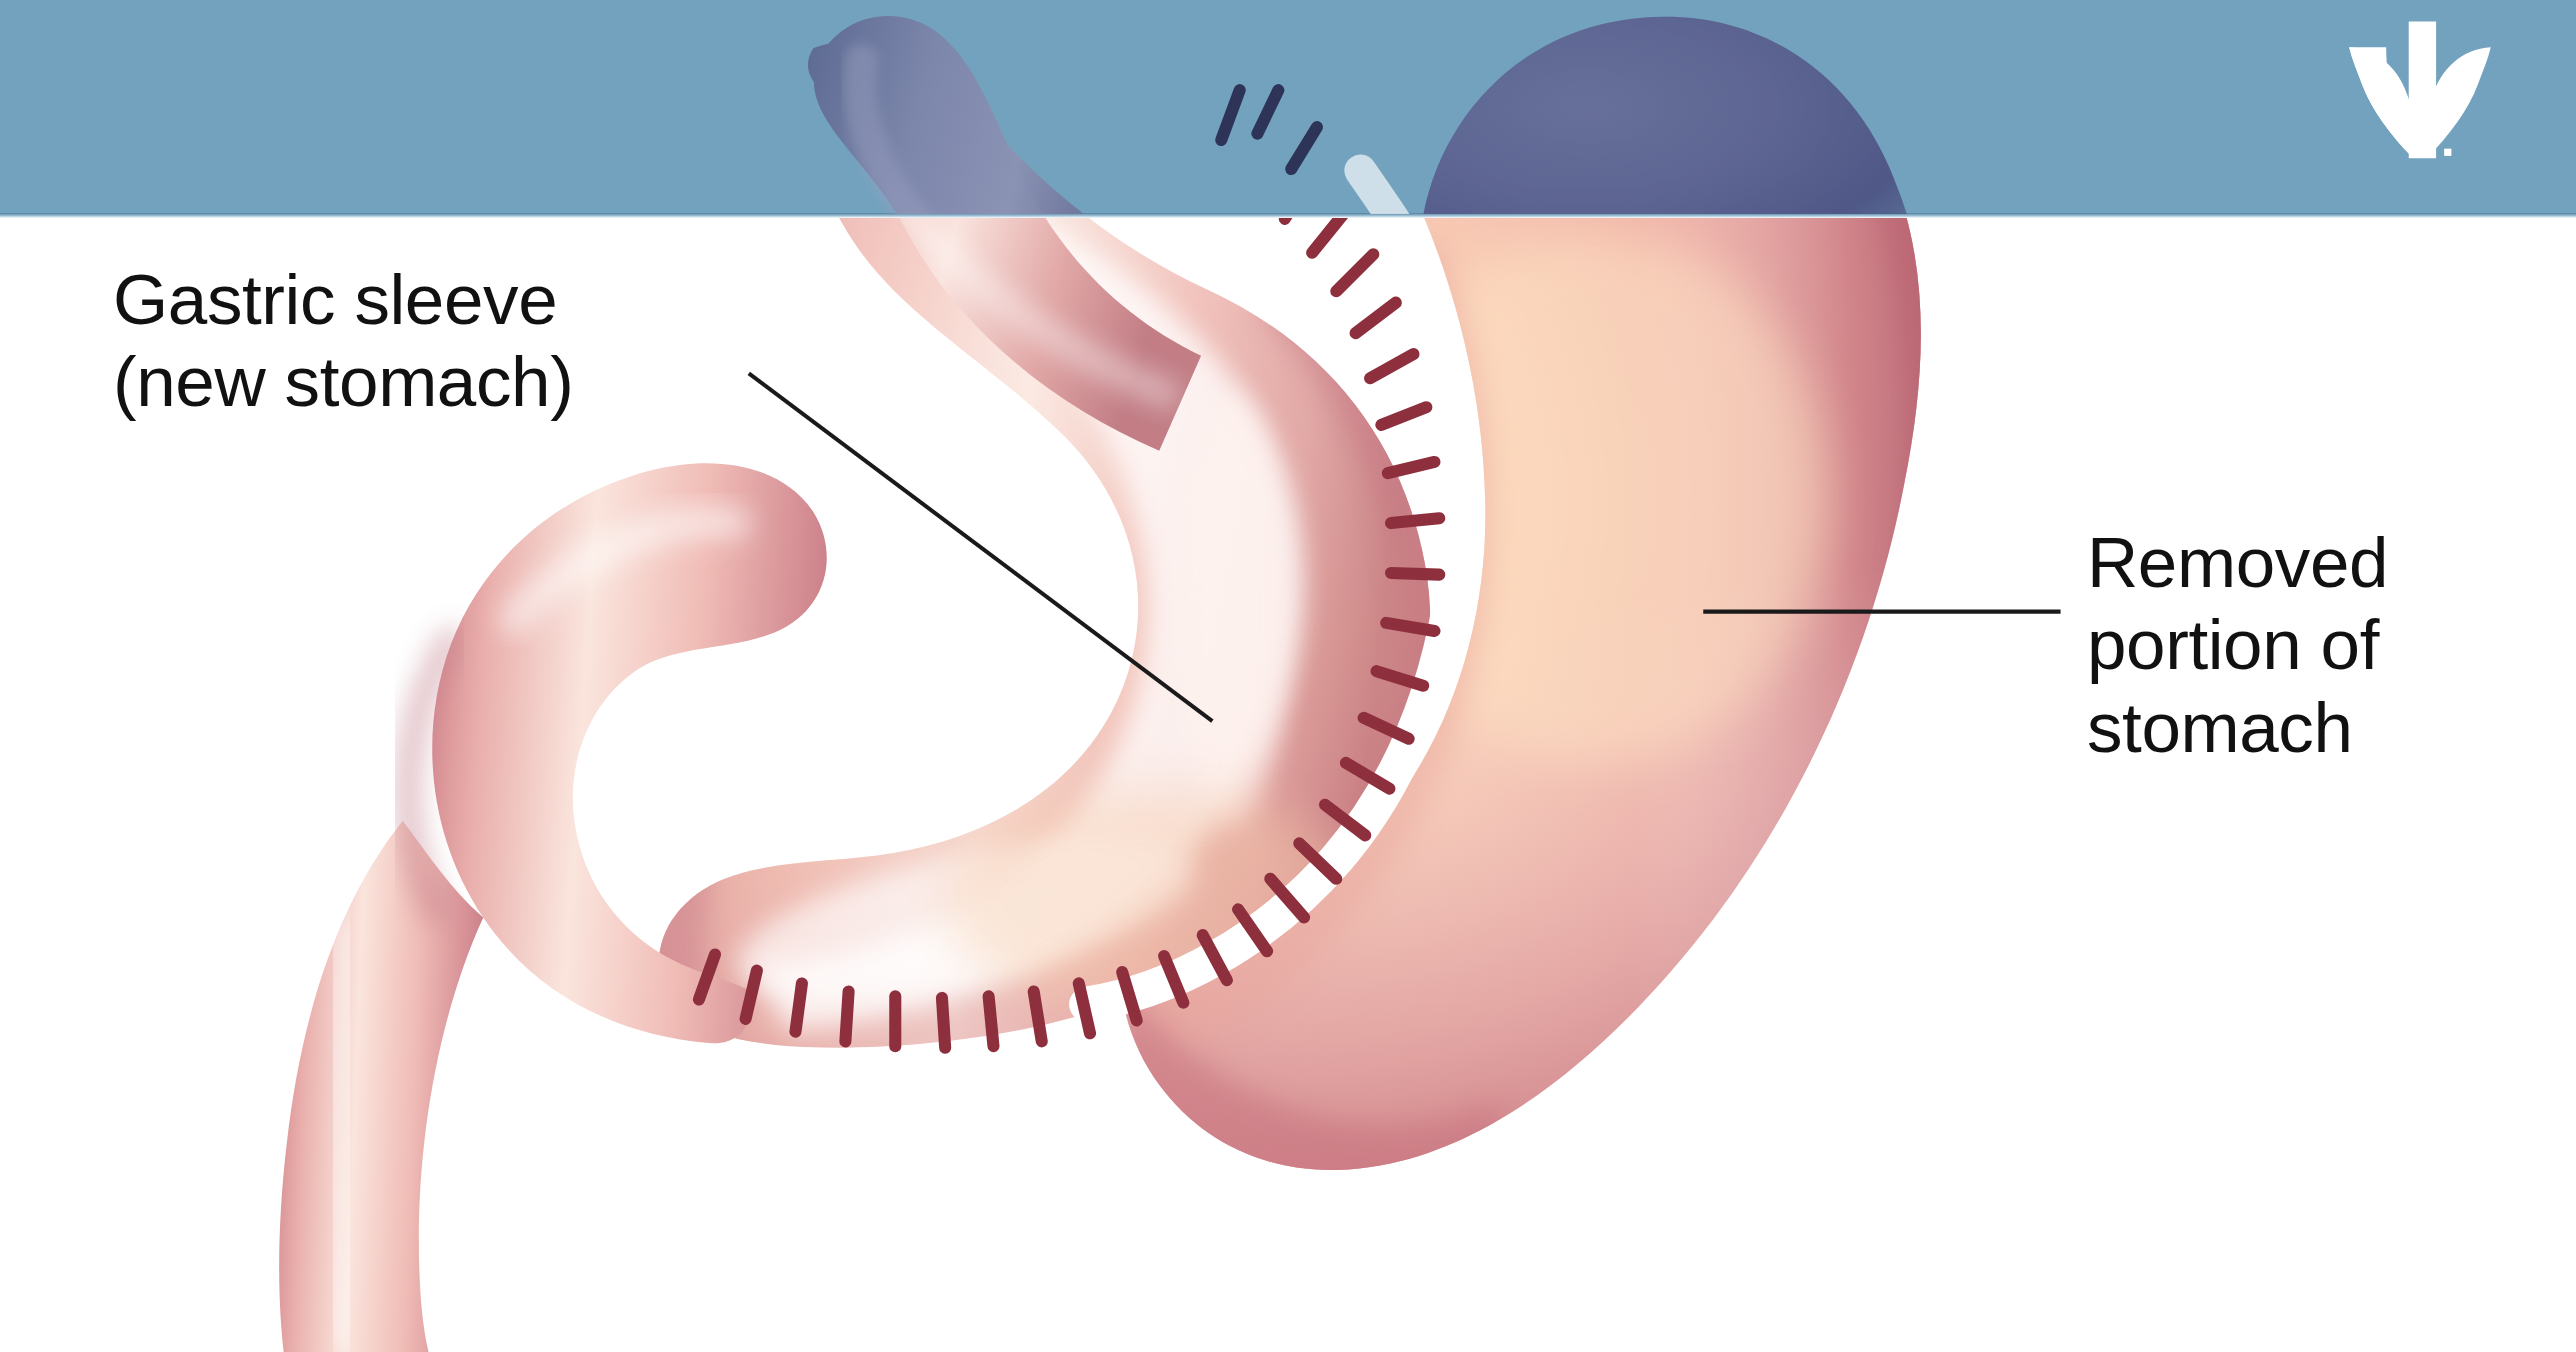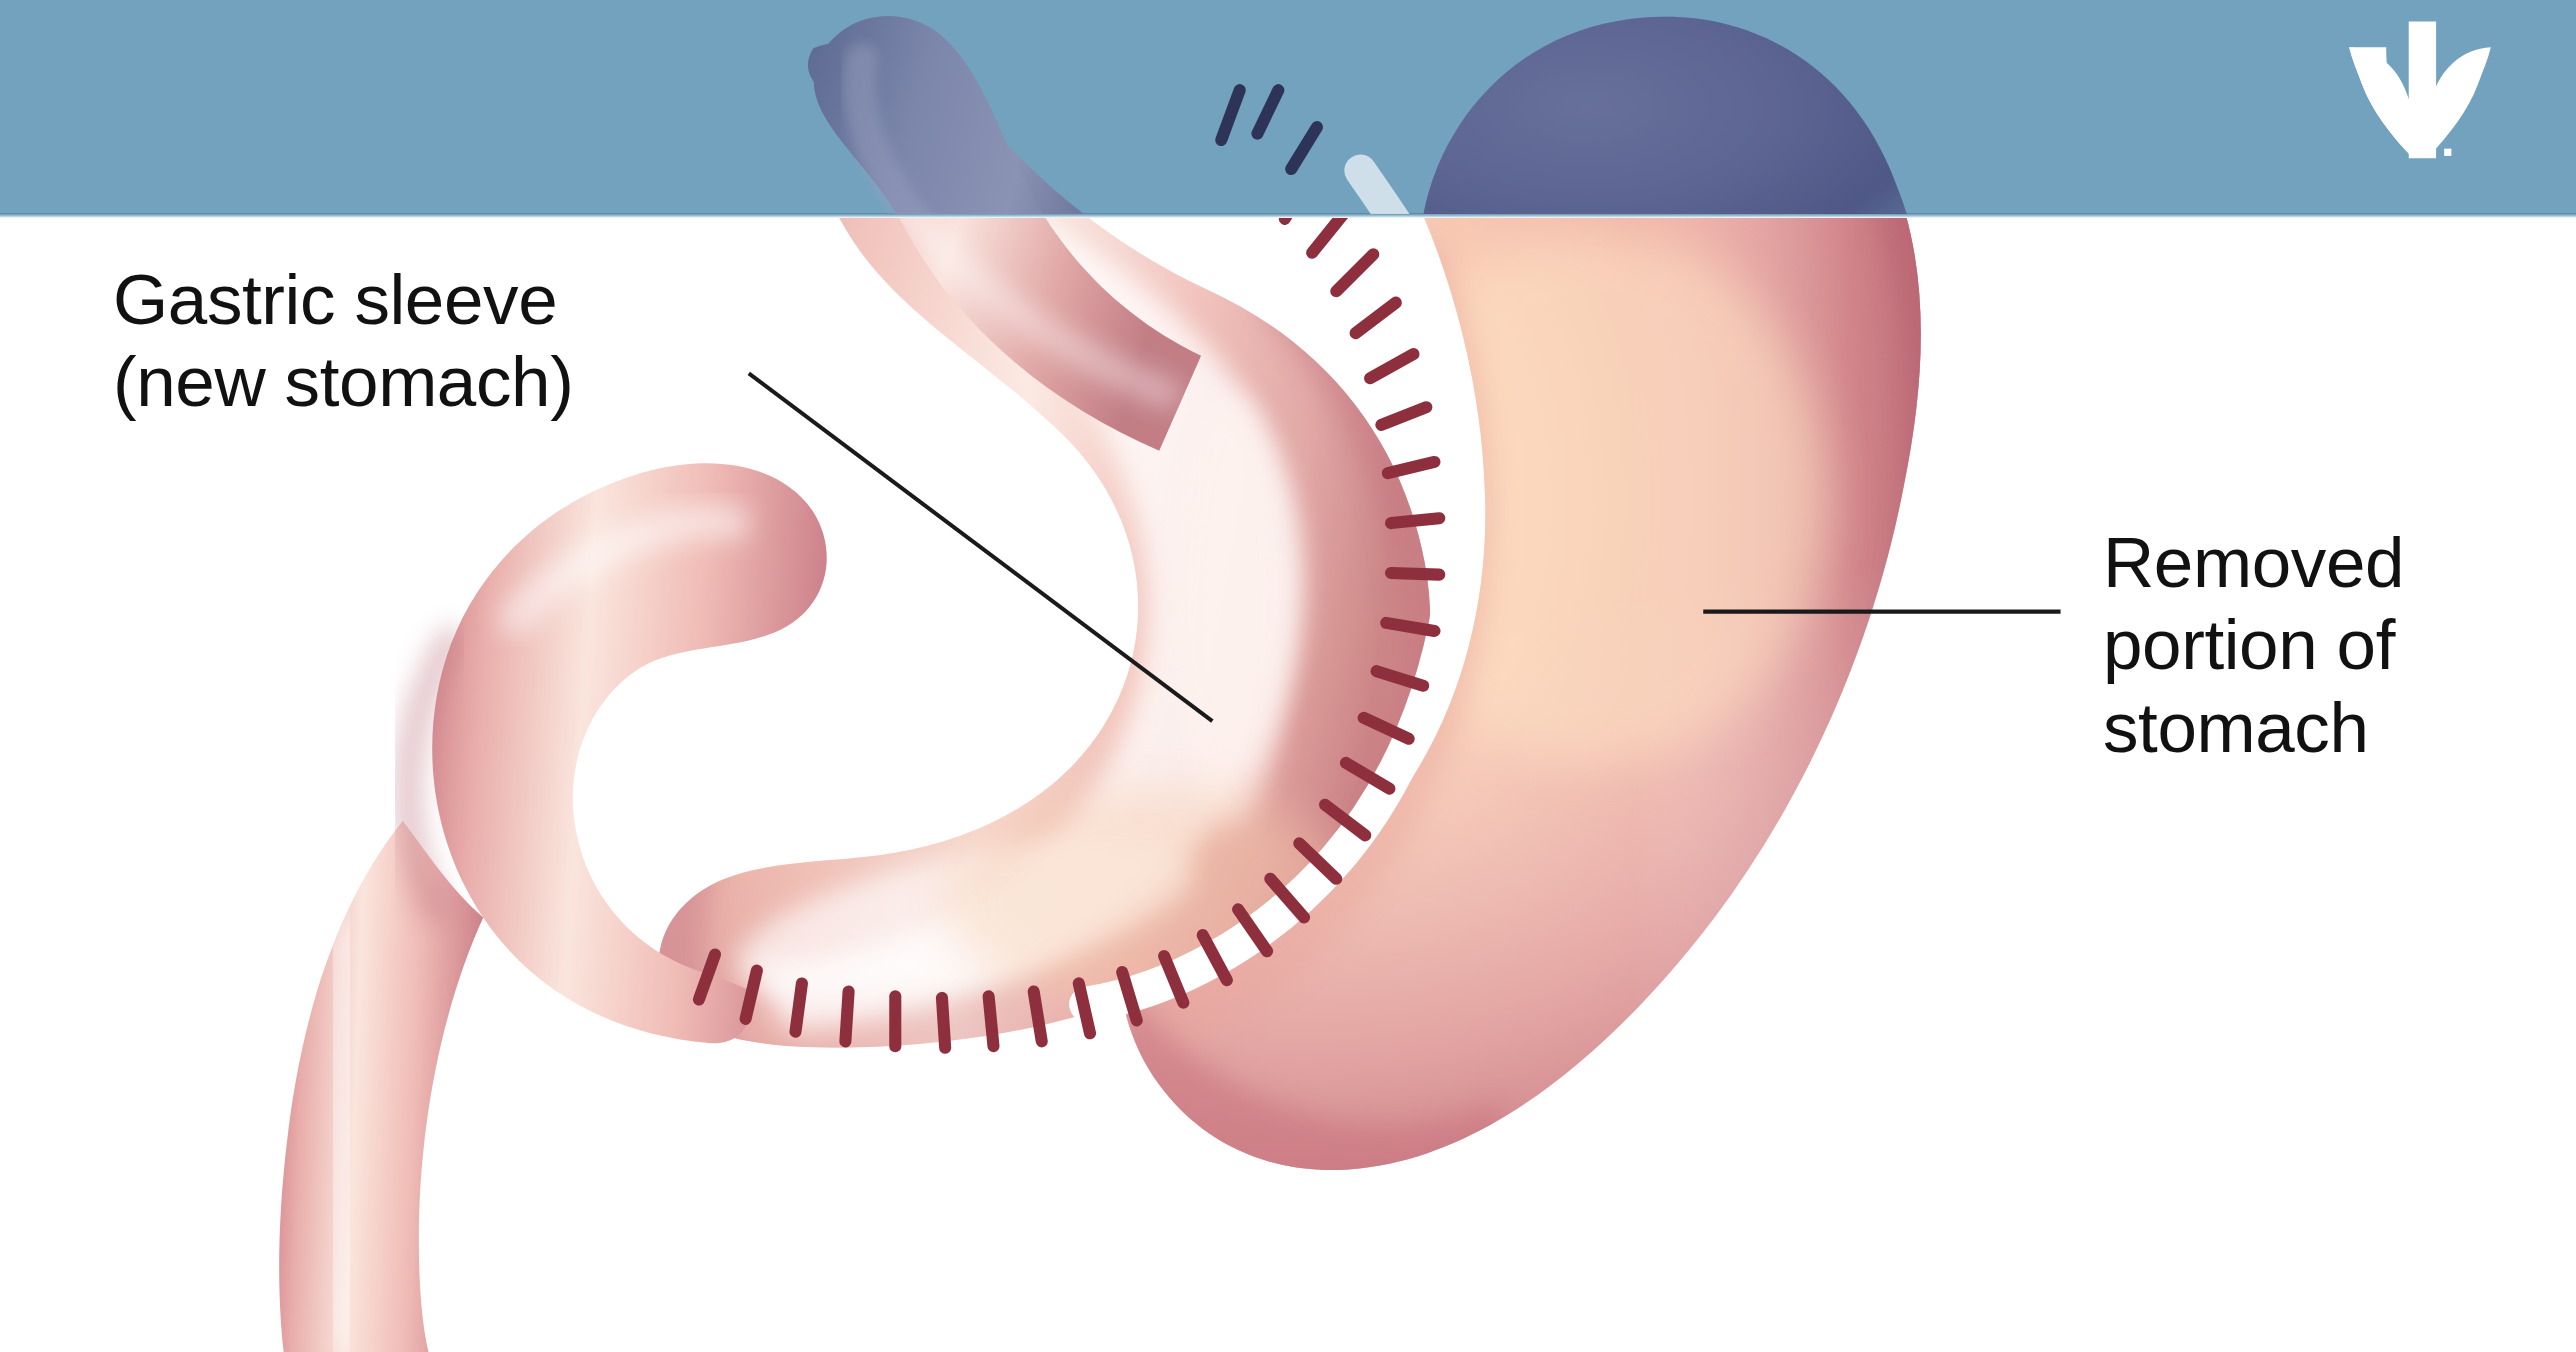--- a/index.html
+++ b/index.html
@@ -54,21 +54,21 @@
     position:absolute;
     color:#111111;
     font-size:71px;
     line-height:1.16;
     letter-spacing:-0.4px;
     white-space:pre-line;
     z-index:70;
     font-weight:400;
   }
   #label-gastric-sleeve{ left:113px; top:259px; }
-  #label-removed-portion{ left:2087px; top:522px;margin-left:16px; }
+  #label-removed-portion{ left:2087px; top:522px; }
 </style>
 </head>
 <body>
 
 <div id="stage">
 
   <svg id="illustration" viewBox="0 0 3200 1680" xmlns="http://www.w3.org/2000/svg">
     <defs>
 
       <linearGradient id="gEso" x1="0" y1="0" x2="1" y2="0.35">

